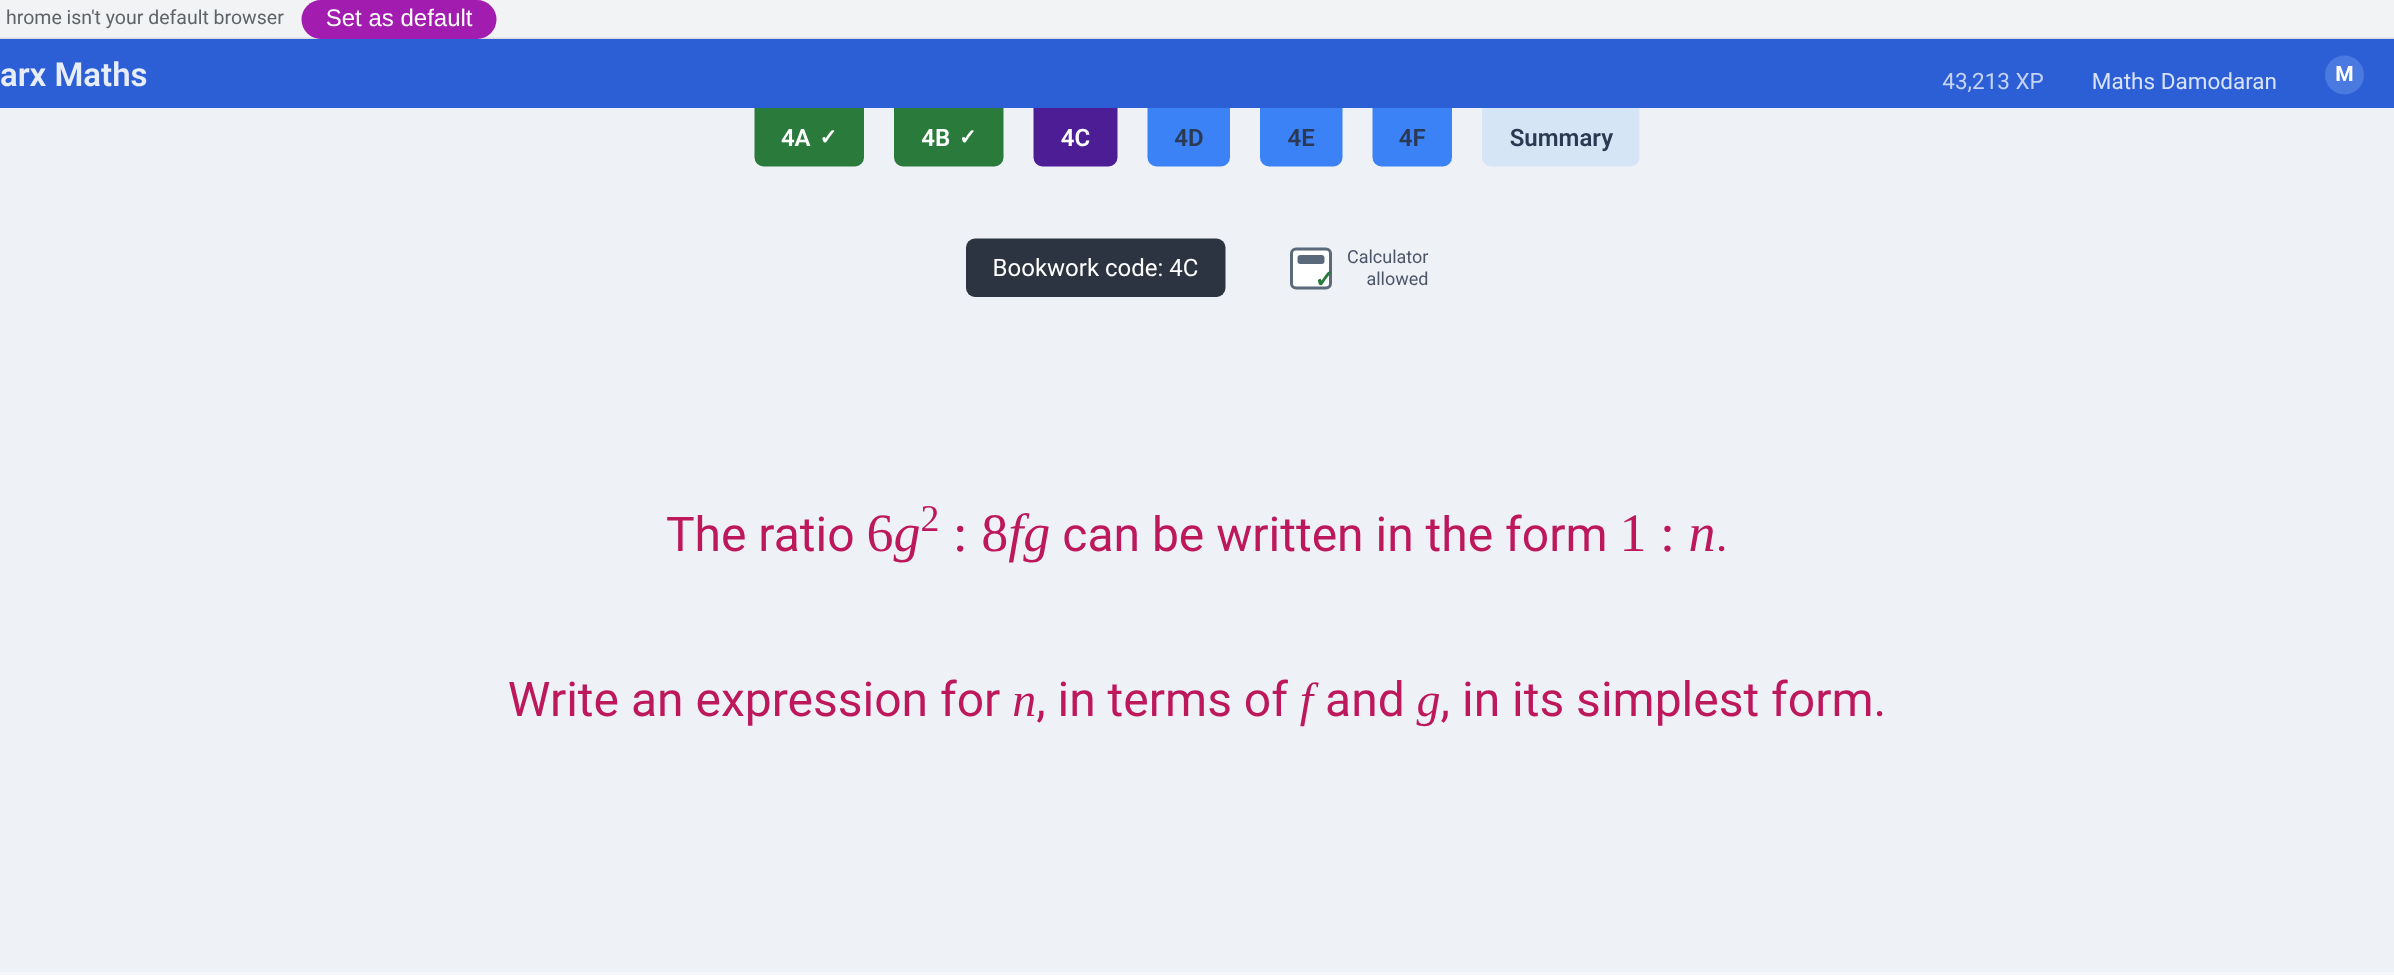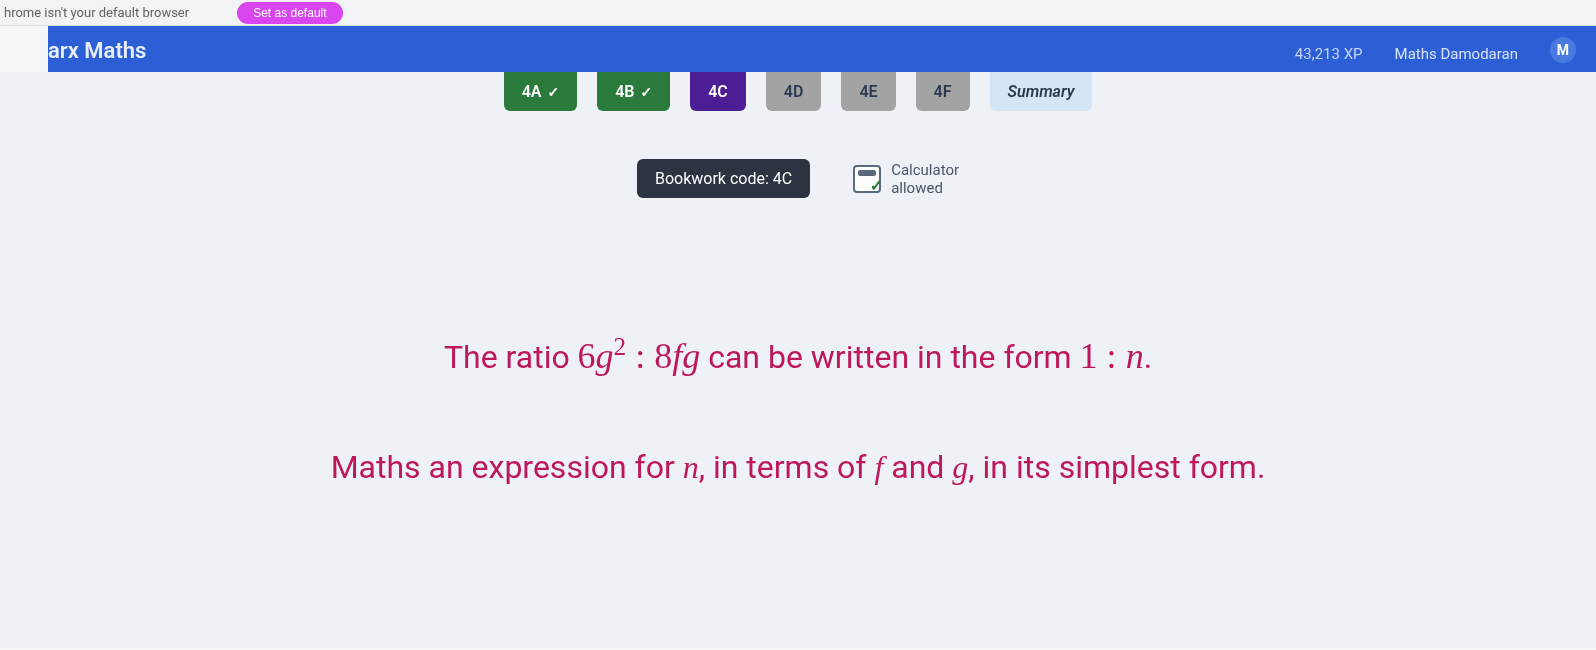--- a/index.html
+++ b/index.html
@@ -21,38 +21,36 @@
       align-items: center;
       padding: 0 4px;
       gap: 12px;
       border-bottom: 1px solid #dadce0;
     }
     .browser-msg {
       color: #5f6368;
       font-size: 13px;
     }
     .default-btn {
-      background: #d946ef;
+      background: #a21caf;
       color: white;
       border: none;
       border-radius: 16px;
       padding: 4px 16px;
-      font-size: 12px;
+      font-size: 16px;
       cursor: pointer;
-      margin-left: 36px;
     }
     .blue-header {
       background: #2c5fd6;
       height: 48px;
       display: flex;
       align-items: center;
       justify-content: space-between;
       padding: 0 20px 0 0;
       color: white;
-      margin-left: 48px;
     }
     .app-title {
       font-size: 22px;
       font-weight: 600;
       color: #e8eef9;
     }
     .header-right {
       display: flex;
       align-items: flex-end;
       gap: 32px;
@@ -102,52 +100,52 @@
     }
     .tab.done {
       background: #2a7a3c;
       color: white;
     }
     .tab.current {
       background: #4c1d95;
       color: white;
     }
     .tab.pending {
-      background: #a3a3a3;
+      background: #3b82f6;
       color: #2b3a52;
       justify-content: flex-end;
     }
     .tab.summary {
       background: #d5e5f5;
       color: #2b3a52;
-      font-style: italic;
     }
     .checkmark {
       font-size: 14px;
     }
     .meta-row {
       display: flex;
       justify-content: center;
       align-items: center;
       gap: 43px;
       margin-top: 48px;
+      text-align: right;
     }
     .bookwork-badge {
       background: #2b3440;
       color: white;
       padding: 10px 18px;
       border-radius: 6px;
       font-size: 16px;
     }
     .calc-block {
       display: flex;
       align-items: center;
       gap: 10px;
       color: #4a5568;
-      font-size: 15px;
+      font-size: 12px;
     }
     .calc-icon {
       width: 28px;
       height: 28px;
       border: 2px solid #5a6a7a;
       border-radius: 4px;
       position: relative;
       background: white;
     }
     .calc-icon::before {
@@ -258,17 +256,17 @@
         <div>allowed</div>
       </div>
     </div>
   </div>
 
   <div class="question-block">
     <div class="q-line1">
       <span>The ratio </span><span class="math-expr"><span class="math-num">6</span><span>g</span><sup>2</sup><span class="math-num"> : </span><span class="math-num">8</span><span>fg</span></span><span> can be written in the form </span><span class="math-expr"><span class="math-num">1</span><span class="math-num"> : </span><span>n</span></span><span>.</span>
     </div>
     <div class="q-line2">
-      <span>Maths an expression for </span><span class="math-var">n</span><span>, in terms of </span><span class="math-var">f</span><span> and </span><span class="math-var">g</span><span>, in its simplest form.</span>
+      <span>Write an expression for </span><span class="math-var">n</span><span>, in terms of </span><span class="math-var">f</span><span> and </span><span class="math-var">g</span><span>, in its simplest form.</span>
     </div>
   </div>
 
 </div>
 
 </body></html>

